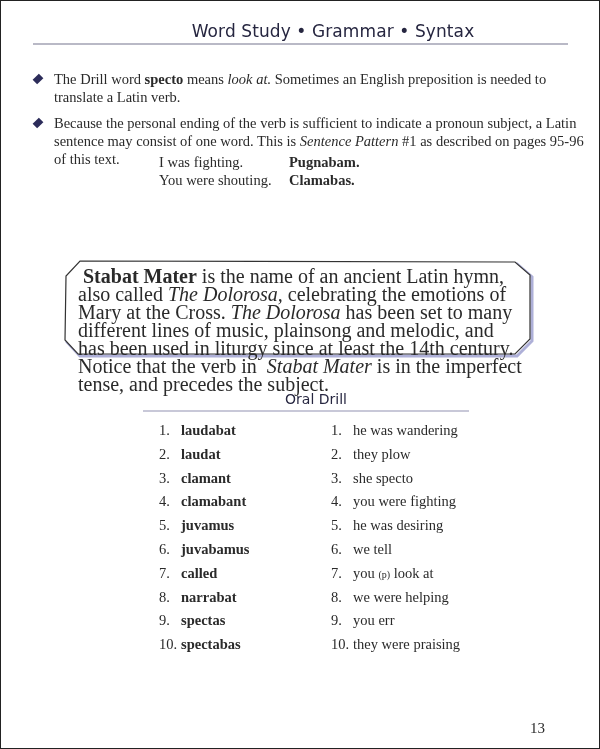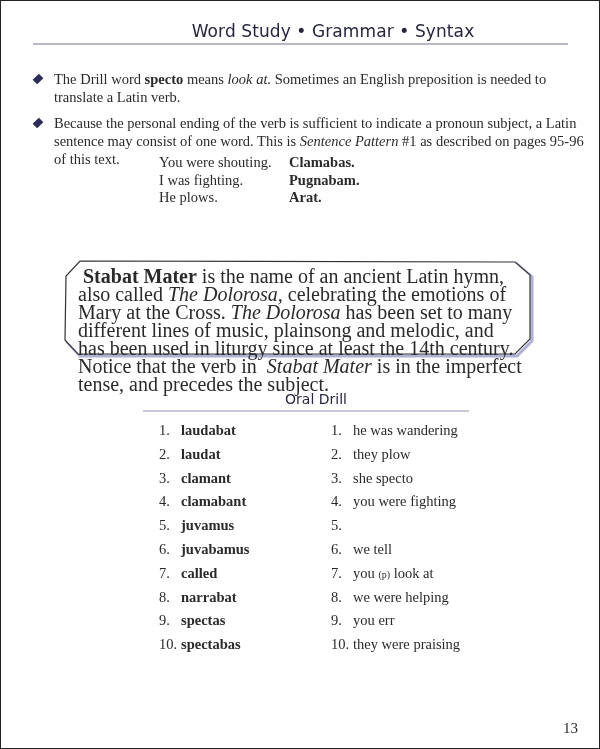--- a/index.html
+++ b/index.html
@@ -21,21 +21,21 @@
   .box .txt{position:absolute;left:14px;top:8px;width:445px;font-size:20px;line-height:18px;}
   .drill-title{position:absolute;left:155px;width:320px;top:390px;text-align:center;font-size:14px;}
   .drill-rule{position:absolute;left:142px;top:409px;width:326px;height:2px;background:#c8c8d8;}
   .col{position:absolute;top:420px;font-size:14.5px;}
   .col .item{height:23.8px;line-height:18px;display:flex;}
   .col .num{width:22px;}
   .col.left{left:158px;}
   .col.left .w{font-weight:bold;text-align:right;}
   .col.right{left:330px;}
   .small{font-size:10px;}
-  .pagenum{position:absolute;left:562px;top:719px;font-size:15px;}
+  .pagenum{position:absolute;left:529px;top:719px;font-size:15px;}
 </style>
 </head>
 <body>
 
 <div class="page">
 
   <div class="header sans">Word Study • Grammar • Syntax</div>
   <div class="header-rule"></div>
 
   <div class="bullet serif" style="top:69px;">
@@ -43,30 +43,26 @@
     <div class="txt"><span>The Drill word </span><b>specto</b><span> means </span><i>look at.</i><span>  Sometimes an English preposition is needed to translate a Latin verb.</span></div>
   </div>
 
   <div class="bullet serif" style="top:113px;">
     <span class="dia"></span>
     <div class="txt"><span>Because the personal ending of the verb is sufficient to indicate a pronoun subject, a Latin sentence may consist of one word.  This is </span><i>Sentence Pattern</i><span> #1 as described on pages 95-96 of this text.</span></div>
   </div>
 
   <div class="examples serif">
     <div class="row">
-        <span class="en">You were shouting.</span>
-        <span class="la">Clamabas.</span>
-      </div>
-    <div class="row">
         <span class="en">I was fighting.</span>
         <span class="la">Pugnabam.</span>
       </div>
     <div class="row">
-        <span class="en">He plows.</span>
-        <span class="la">Arat.</span>
+        <span class="en">You were shouting.</span>
+        <span class="la">Clamabas.</span>
       </div>
   </div>
 
   <div class="box serif">
     <svg width="475" height="103">
       <polygon points="16,2 451,3 466,16 466,80 451,95 14,95 1,81 2,17" fill="none" stroke="#aeb0d8" stroke-width="3" transform="translate(2,2)"></polygon>
       <polygon points="16,2 451,3 466,16 466,80 451,95 14,95 1,81 2,17" fill="#fff" stroke="#333" stroke-width="1.2"></polygon>
     </svg>
     <div class="txt">&nbsp;<b>Stabat Mater</b><span> is the name of an ancient Latin hymn, also called </span><i>The Dolorosa,</i><span> celebrating the emotions of Mary at the Cross.  </span><i>The Dolorosa</i><span> has been set to many different lines of music, plainsong and melodic, and has been used in liturgy since at least the 14th century.  Notice that the verb in </span>&nbsp;<i>Stabat Mater</i><span> is in the imperfect tense, and precedes the subject.</span></div>
   </div>
@@ -129,20 +125,21 @@
     <div class="item">
         <span class="num">3.</span>
         <span>she specto</span>
       </div>
     <div class="item">
         <span class="num">4.</span>
         <span>you were fighting</span>
       </div>
     <div class="item">
         <span class="num">5.</span>
+        <span>he was desiring</span>
       </div>
     <div class="item">
         <span class="num">6.</span>
         <span>we tell</span>
       </div>
     <div class="item">
         <span class="num">7.</span>
         <span style="white-space:pre"><span>you </span><span class="small">(p)</span><span> look at</span></span>
       </div>
     <div class="item">

